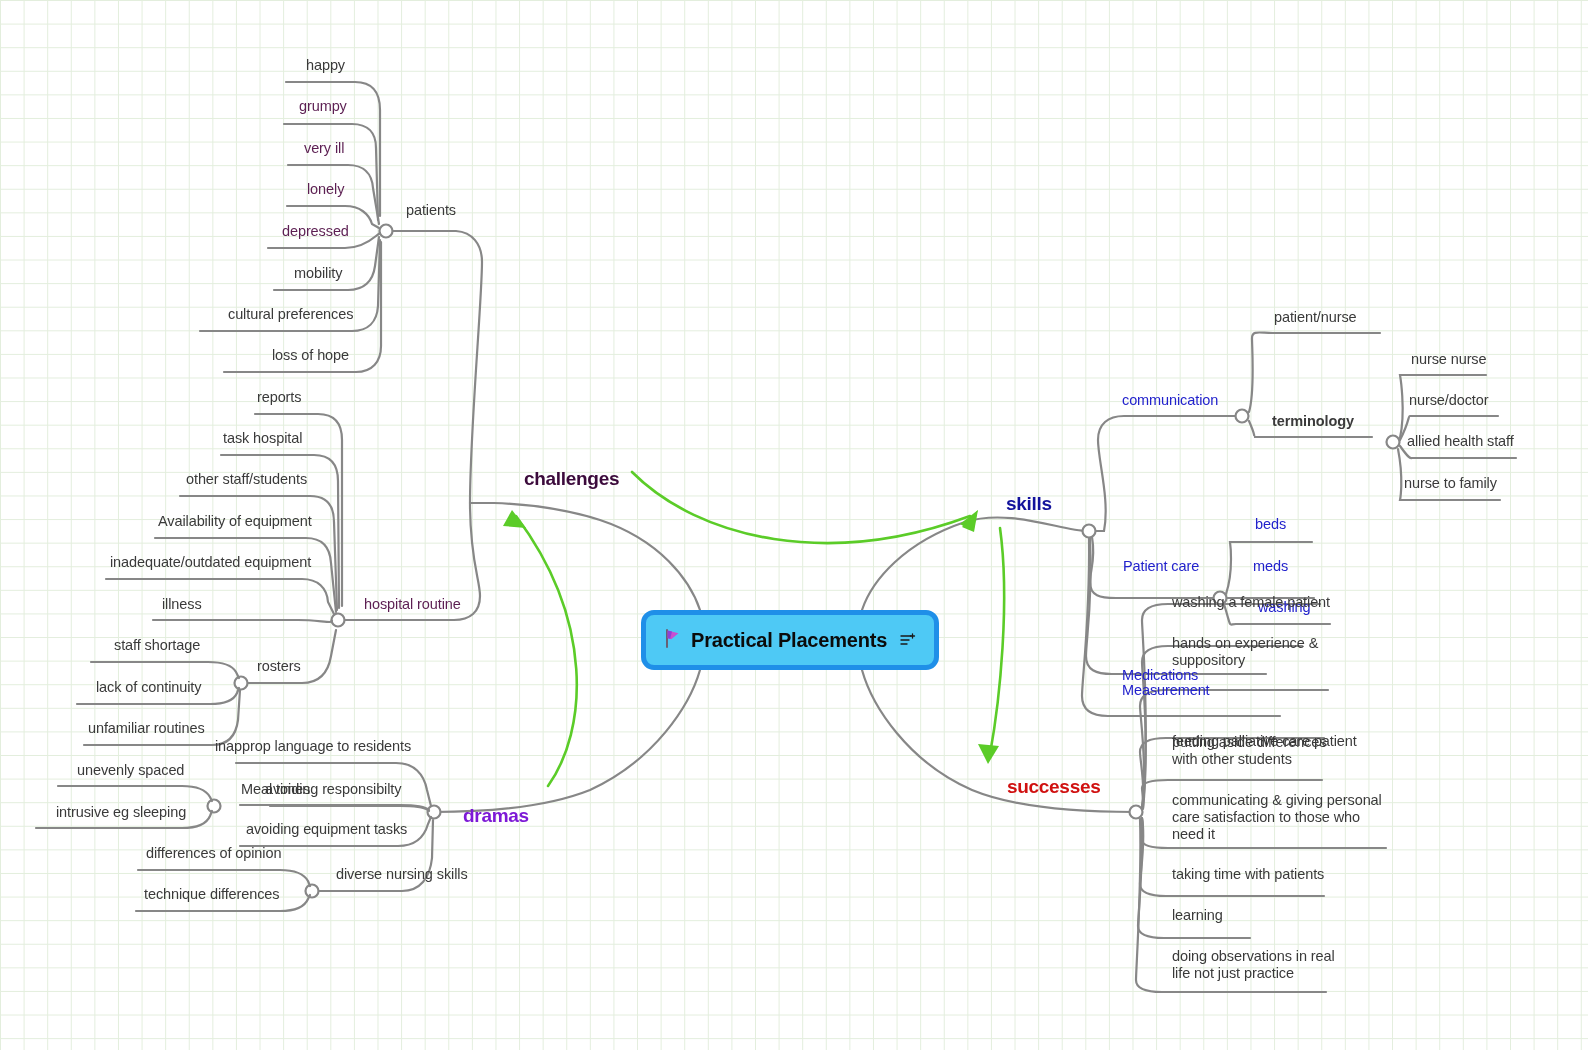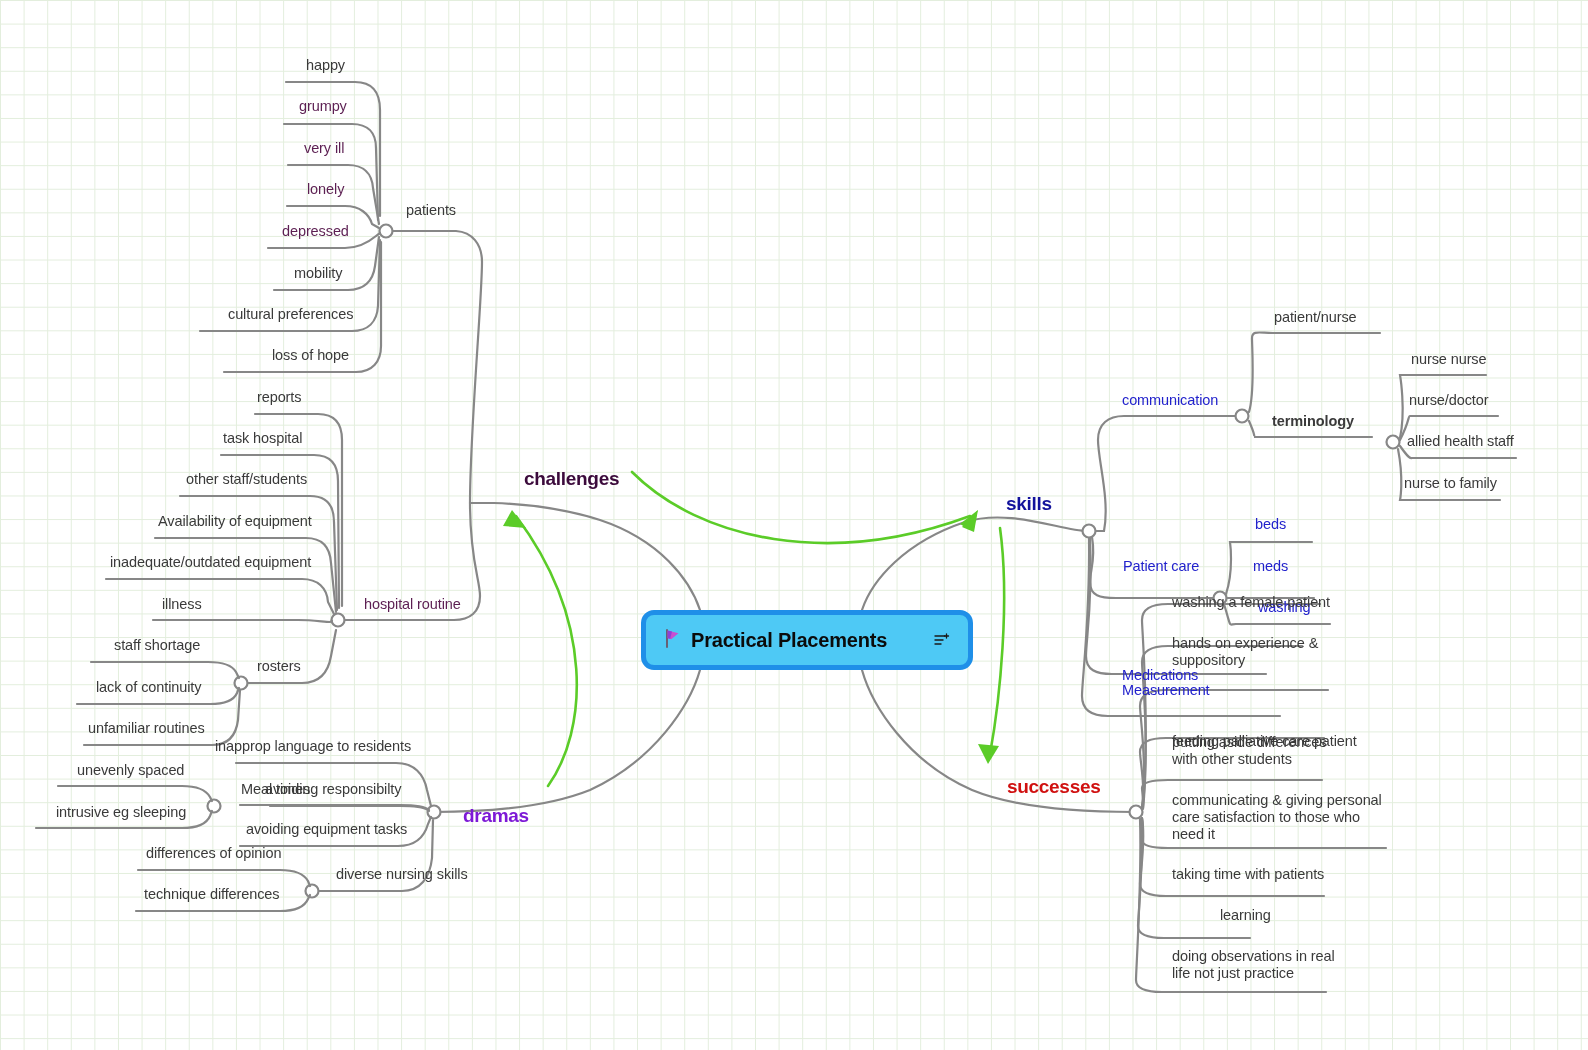--- a/index.html
+++ b/index.html
@@ -46,21 +46,21 @@
   }
   .main-lbl.challenges { color: #3b0a3b; }
   .main-lbl.dramas     { color: #7d19d6; }
   .main-lbl.skills     { color: #12129c; }
   .main-lbl.successes  { color: #d01010; }
 
   #central {
     position: absolute;
     left: 641px;
     top: 610px;
-    width: 332px;
+    width: 298px;
     height: 60px;
     box-sizing: border-box;
     background: #4ec9f5;
     border: 5px solid #1f8fe8;
     border-radius: 13px;
     display: flex;
     align-items: center;
     gap: 10px;
     padding: 0 18px;
   }
@@ -286,16 +286,16 @@
 
   <div class="lbl blue" style="left:1122px; top:667px;">Medications</div>
   <div class="lbl blue" style="left:1122px; top:682px;">Measurement</div>
 
   <div class="lbl dark" style="left:1172px; top:594px;">washing a female patient</div>
   <div class="lbl dark wrap" style="left:1172px; top:635px; width:180px;">hands on experience &amp; suppository</div>
   <div class="lbl dark" style="left:1172px; top:693px;margin-top:40px;">feeding palliative care patient</div>
   <div class="lbl dark wrap" style="left:1172px; top:734px; width:170px;">putting aside differences with other students</div>
   <div class="lbl dark wrap" style="left:1172px; top:792px; width:216px;">communicating &amp; giving personal care satisfaction to those who need it</div>
   <div class="lbl dark" style="left:1172px; top:866px;">taking time with patients</div>
-  <div class="lbl dark" style="left:1172px; top:907px;margin-left:48px;">learning</div>
+  <div class="lbl dark" style="left:1172px; top:907px;">learning</div>
   <div class="lbl dark wrap" style="left:1172px; top:948px; width:170px;">doing observations in real life not just practice</div>
 
 </div>
 
 </body></html>

